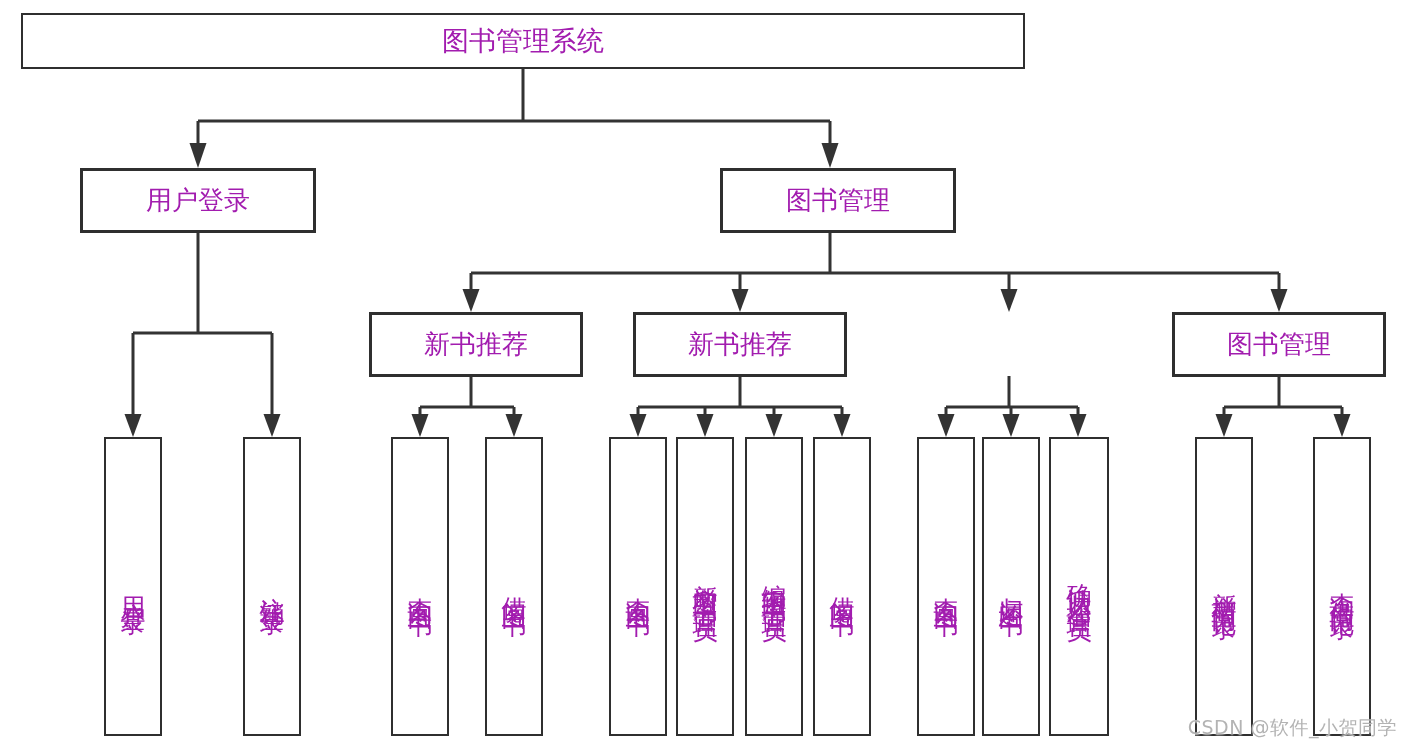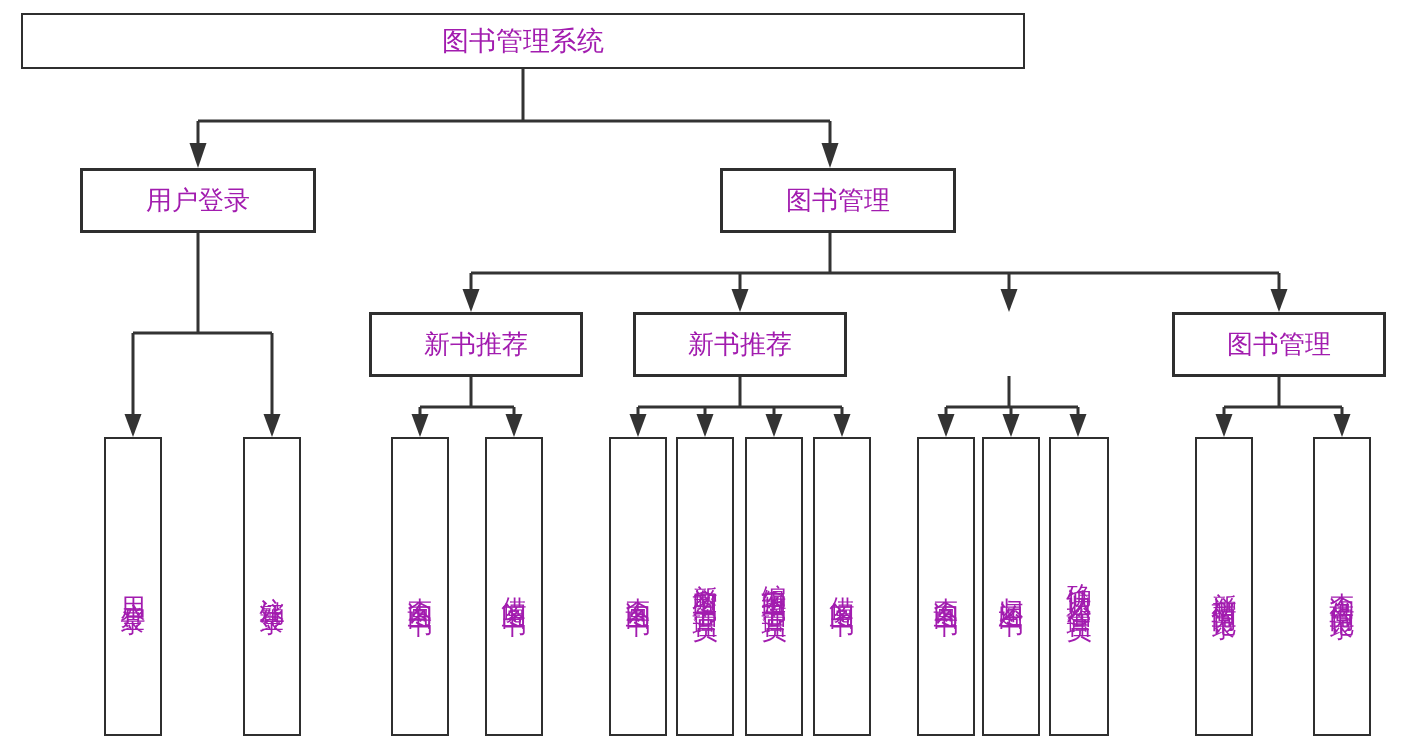--- a/index.html
+++ b/index.html
@@ -169,13 +169,14 @@
     <span class="vtext">确认归还（管理员）</span>
   </div>
 
   <div class="node leaf" style="left:1195px">
     <span class="vtext">新增借阅记录</span>
   </div>
   <div class="node leaf" style="left:1313px">
     <span class="vtext">查询借阅记录</span>
   </div>
 
+  <div class="watermark">CSDN @软件_小贺同学</div>
 </div>
 
 </body></html>

